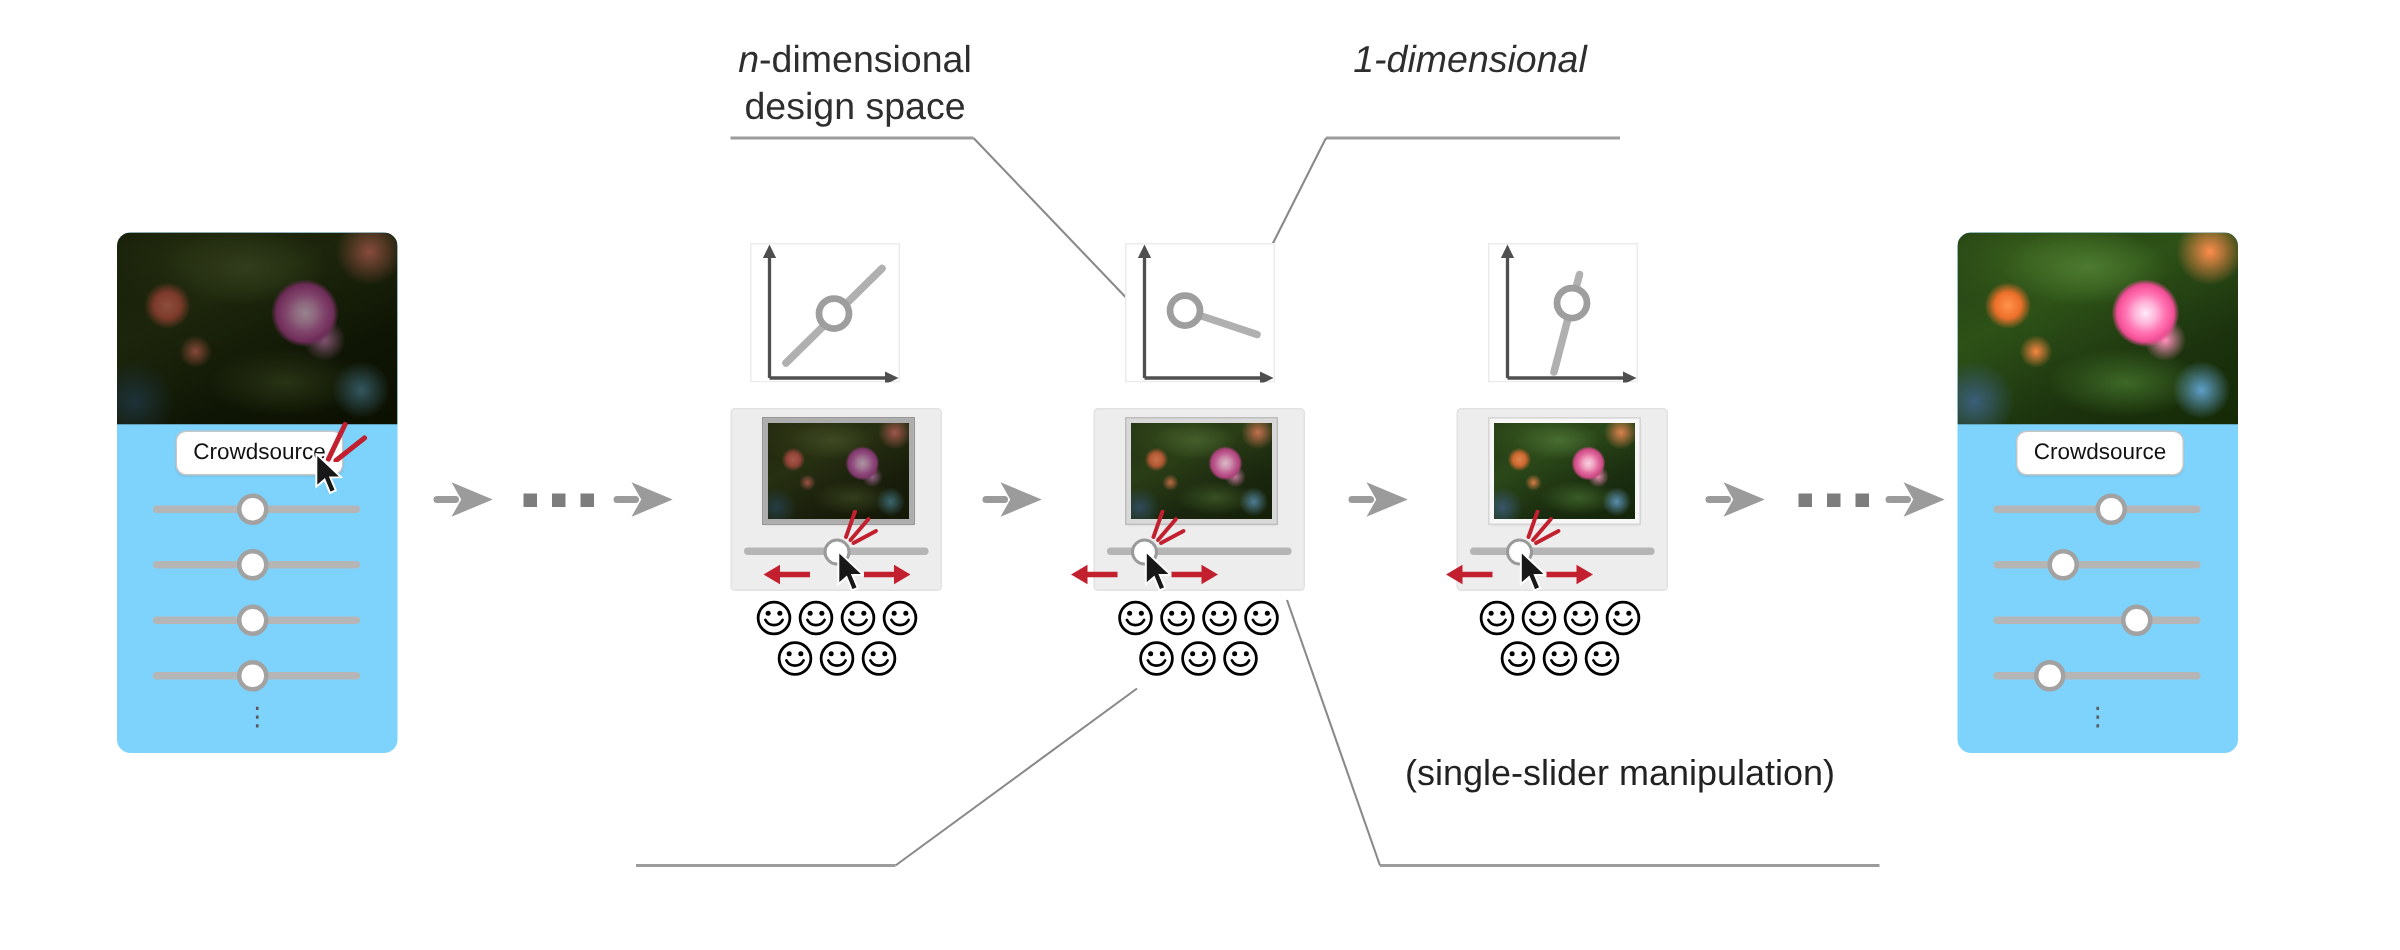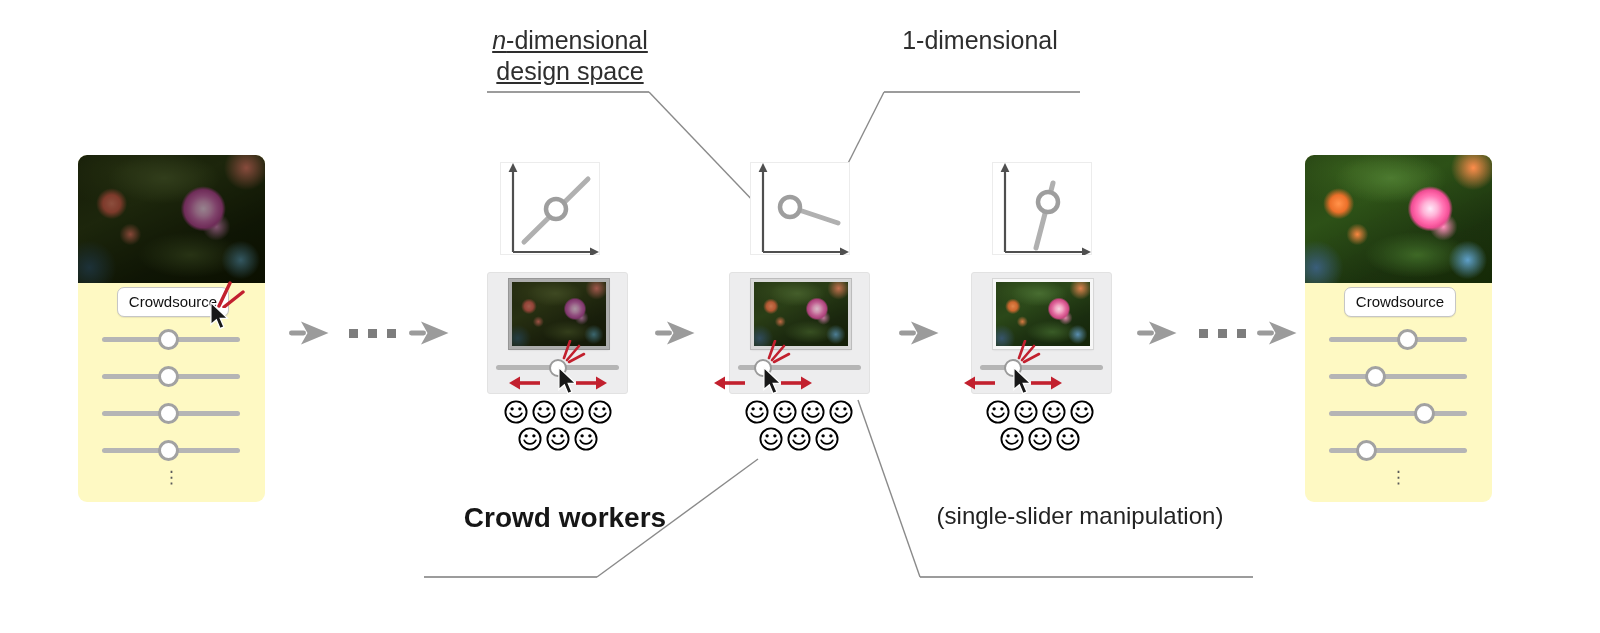--- a/index.html
+++ b/index.html
@@ -8,21 +8,21 @@
   .overlay{position:absolute;left:0;top:0;width:1600px;height:633px;z-index:1;pointer-events:none;}
 
   
   .toplabel{position:absolute;top:25px;z-index:3;text-align:center;font-size:25px;line-height:31px;color:#2e2e2e;}
   .toplabel .it{font-style:italic;}
   .botlabel{position:absolute;top:501px;z-index:3;text-align:center;color:#161616;}
   .botlabel .t{font-size:28px;font-weight:700;line-height:33px;}
   .botlabel .s{font-size:24px;line-height:29px;color:#222;}
 
   
-  .panel{position:absolute;top:155px;width:187px;height:347px;background:#fef9c3;border-radius:9px;z-index:2;}
+  .panel{position:absolute;top:155px;width:187px;height:347px;background:#7dd3fc;border-radius:9px;z-index:2;}
   .panel .photo{position:absolute;left:0;top:0;width:187px;height:128px;border-radius:9px 9px 0 0;}
   .cs-btn{position:absolute;left:39px;top:132px;width:110px;height:28px;background:#fff;border:1px solid #c6c6c6;
           border-radius:7px;font-size:15px;color:#111;text-align:center;line-height:28px;
           box-shadow:0 1px 1px rgba(0,0,0,.08);}
   .vrow{position:absolute;left:24px;right:25px;height:22px;}
   .vrow .track{position:absolute;left:0;right:0;top:8.5px;height:5px;background:#b5b5b5;border-radius:3px;}
   .anchor{position:absolute;top:0;width:0;height:0;}
   .vknob{position:absolute;left:-10.5px;top:0.5px;width:21px;height:21px;box-sizing:border-box;
          background:#fff;border:3px solid #a2a2a2;border-radius:50%;}
   .r1{top:173px}.r2{top:210px}.r3{top:247px}.r4{top:284px}
@@ -86,30 +86,29 @@
     <line x1="487" y1="92" x2="649" y2="92" stroke="#9c9c9c" stroke-width="2"></line>
     <line x1="649" y1="92" x2="757" y2="205" stroke="#8a8a8a" stroke-width="1.4"></line>
     <line x1="884" y1="92" x2="1080" y2="92" stroke="#9c9c9c" stroke-width="2"></line>
     <line x1="884" y1="92" x2="824" y2="211" stroke="#8a8a8a" stroke-width="1.4"></line>
     <line x1="424" y1="577" x2="597" y2="577" stroke="#9c9c9c" stroke-width="2"></line>
     <line x1="597" y1="577" x2="758" y2="459" stroke="#8a8a8a" stroke-width="1.4"></line>
     <line x1="920" y1="577" x2="1253" y2="577" stroke="#9c9c9c" stroke-width="2"></line>
     <line x1="920" y1="577" x2="858" y2="400" stroke="#8a8a8a" stroke-width="1.4"></line>
   </svg>
 
-  <div class="toplabel" style="left:440px;width:260px;text-decoration:underline;">
+  <div class="toplabel" style="left:440px;width:260px;">
     <div><span class="it">n</span><span>-dimensional</span></div>
     <div>design space</div>
   </div>
-  <div class="toplabel" style="left:855px;width:250px;">
+  <div class="toplabel" style="left:855px;width:250px;font-style:italic;">
     <div>1-dimensional</div>
   </div>
 
   <div class="botlabel" style="left:410px;width:310px;">
-    <div class="t">Crowd workers</div>
   </div>
   <div class="botlabel" style="left:900px;width:360px;">
     <div class="s">(single-slider manipulation)</div>
   </div>
 
   <div class="panel" style="left:78px;">
     <div class="photo ph-dark"></div>
     <div class="cs-btn">Crowdsource</div>
     <svg style="position:absolute;left:137px;top:125px;" width="30" height="28" viewBox="0 0 30 28">
       <line x1="4" y1="26" x2="15" y2="3" stroke="#c2202e" stroke-width="3.4" stroke-linecap="round"></line>

